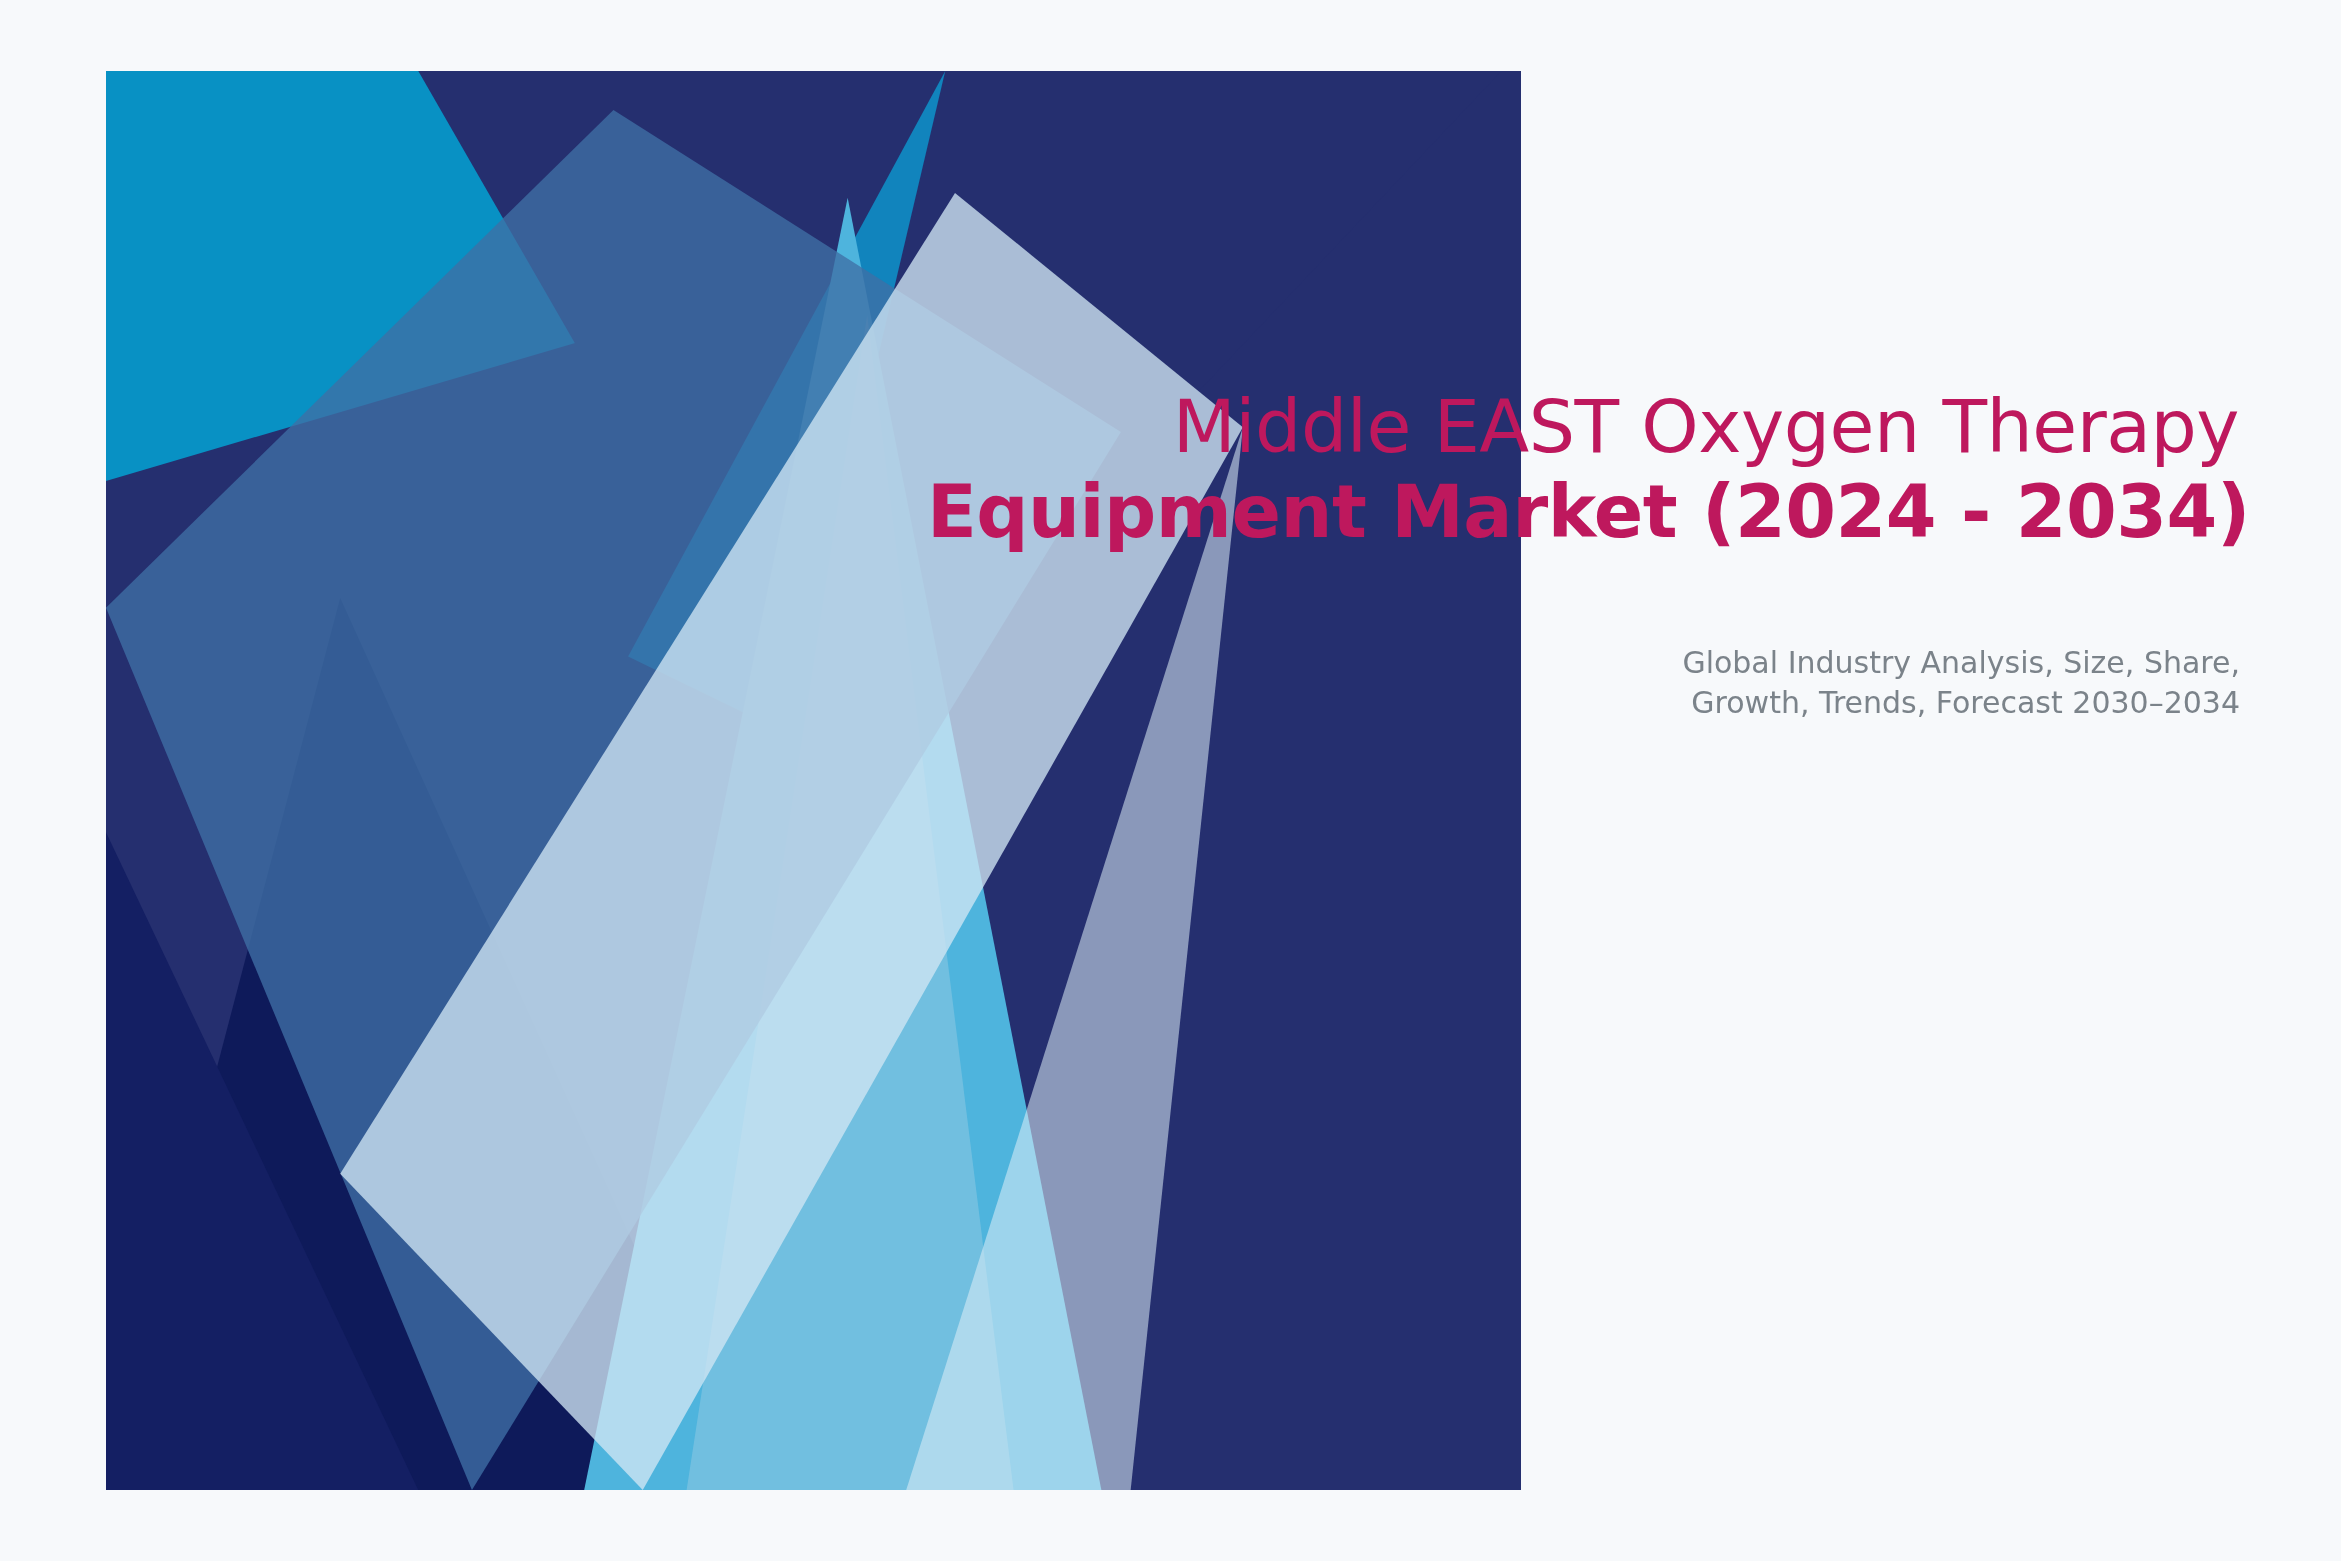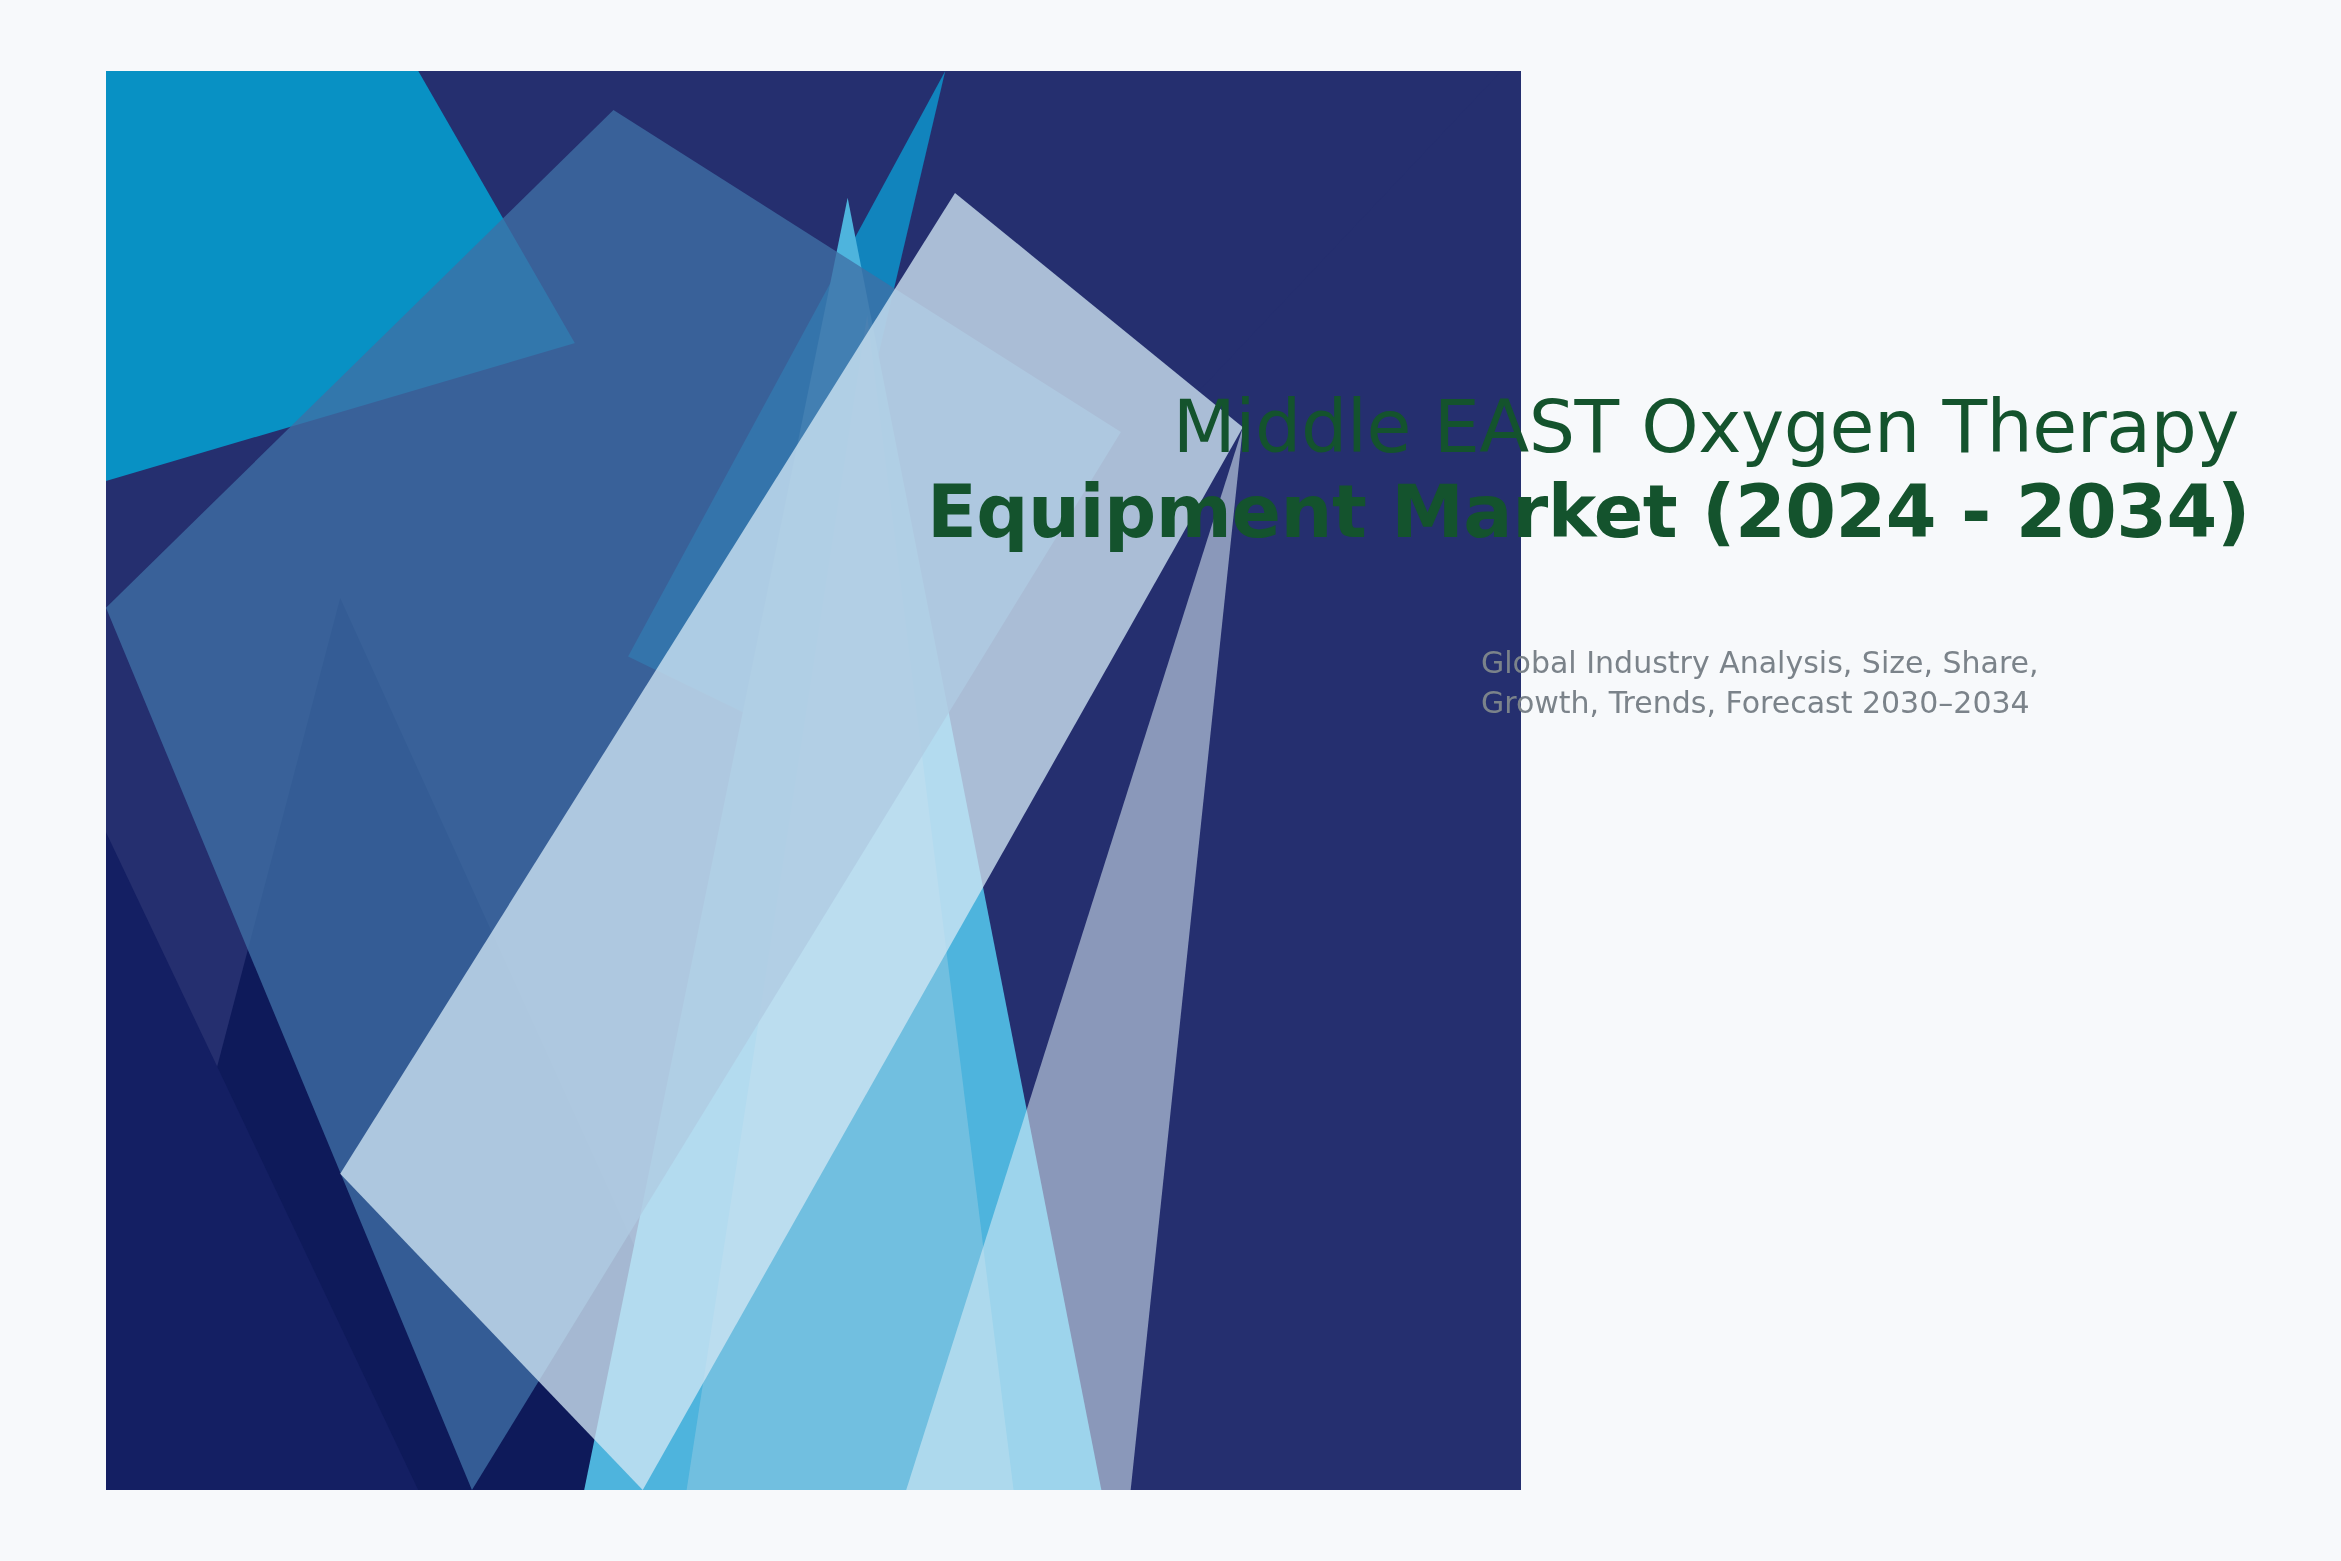--- a/index.html
+++ b/index.html
@@ -37,43 +37,44 @@
     top: 385px;
     width: 1312px;
     text-align: right;
   }
   .title-line {
     display: block;
     font-family: "DejaVu Sans", sans-serif;
     font-size: 73px;
     line-height: 1.16;
     font-weight: 400;
-    color: #14532d;
+    color: #be185d;
     letter-spacing: -0.5px;
     white-space: nowrap;
   }
   .title-line-2 {
     position: relative;
     display: inline-block;
     font-weight: bold;
   }
   .title-underline {
     position: absolute;
     left: 441px;
     bottom: 10.7px;
     width: 244px;
     height: 6.3px;
     background: #fbb217;
     z-index: -1;
   }
   .subtitle-block {
     position: absolute;
-    left: 1481px;
+    left: 1415px;
     top: 643px;
     width: 825px;
+    text-align: right;
   }
   .subtitle-line {
     display: block;
     font-family: "DejaVu Sans", sans-serif;
     font-size: 30px;
     line-height: 1.33;
     font-weight: 400;
     color: #7b838a;
     white-space: nowrap;
   }

